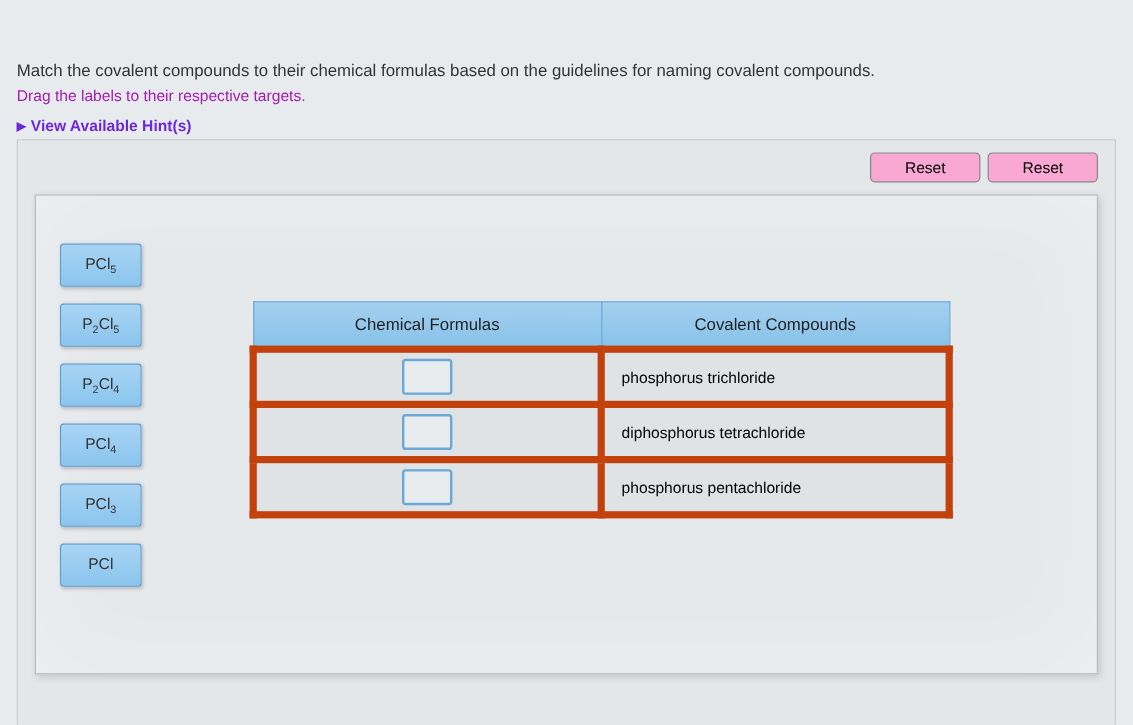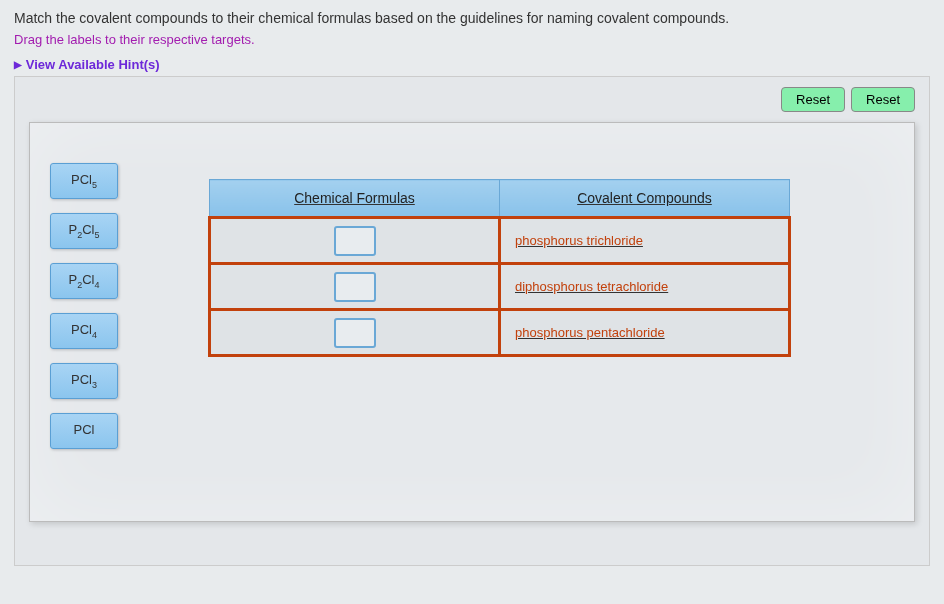--- a/index.html
+++ b/index.html
@@ -11,20 +11,21 @@
       overflow: hidden;
       color: #333;
     }
     .container {
       padding: 10px 14px;
     }
     .instruction-line-1 {
       font-size: 14px;
       color: #333;
       margin-bottom: 6px;
+      margin-top: 40px;
     }
     .instruction-line-2 {
       font-size: 13px;
       color: #a21caf;
       margin-bottom: 10px;
     }
     .hints-toggle {
       color: #6d28d9;
       font-size: 13px;
       font-weight: bold;
@@ -45,24 +46,24 @@
       position: relative;
       height: 490px;
     }
     .toolbar {
       display: flex;
       justify-content: flex-end;
       gap: 6px;
       margin-bottom: 10px;
     }
     .tool-btn {
-      background: #86efac;
+      background: #f9a8d4;
       border: 1px solid #888;
       border-radius: 4px;
-      padding: 4px 14px;
+      padding: 4px 28px;
       font-size: 13px;
       cursor: pointer;
     }
     .board {
       border: 1px solid #bbb;
       background: #e6e9ec;
       box-shadow: 2px 2px 6px rgba(0,0,0,0.15), inset 0 0 80px rgba(255,255,255,0.3);
       height: 400px;
       display: flex;
       align-items: flex-start;
@@ -84,37 +85,36 @@
       align-items: center;
       justify-content: center;
       font-size: 13px;
       color: #333;
       cursor: grab;
       box-shadow: 1px 1px 3px rgba(0,0,0,0.2);
     }
     .sub { font-size: 9px; vertical-align: sub; }
     .match-table {
       border-collapse: collapse;
-      margin-top: 16px;
-      text-decoration: underline;
+      margin-top: 48px;
     }
     .match-table th {
       background: linear-gradient(#a3d0ef, #89c2ea);
       border: 1px solid #6aa8d6;
       padding: 10px 0;
       font-weight: normal;
       color: #222;
       font-size: 14px;
     }
     .match-table td {
-      border: 3px solid #c2410c;
+      border: 6px solid #c2410c;
       background: #dfe3e6;
       height: 46px;
       font-size: 13px;
-      color: #c2410c;
+      color: #000000;
     }
     .formula-col { width: 290px; }
     .compound-col { width: 290px; padding-left: 14px; }
     .drop-target {
       width: 42px;
       height: 30px;
       border: 2px solid #6aa8d6;
       border-radius: 3px;
       margin: 0 auto;
       background: #e8ecef;

